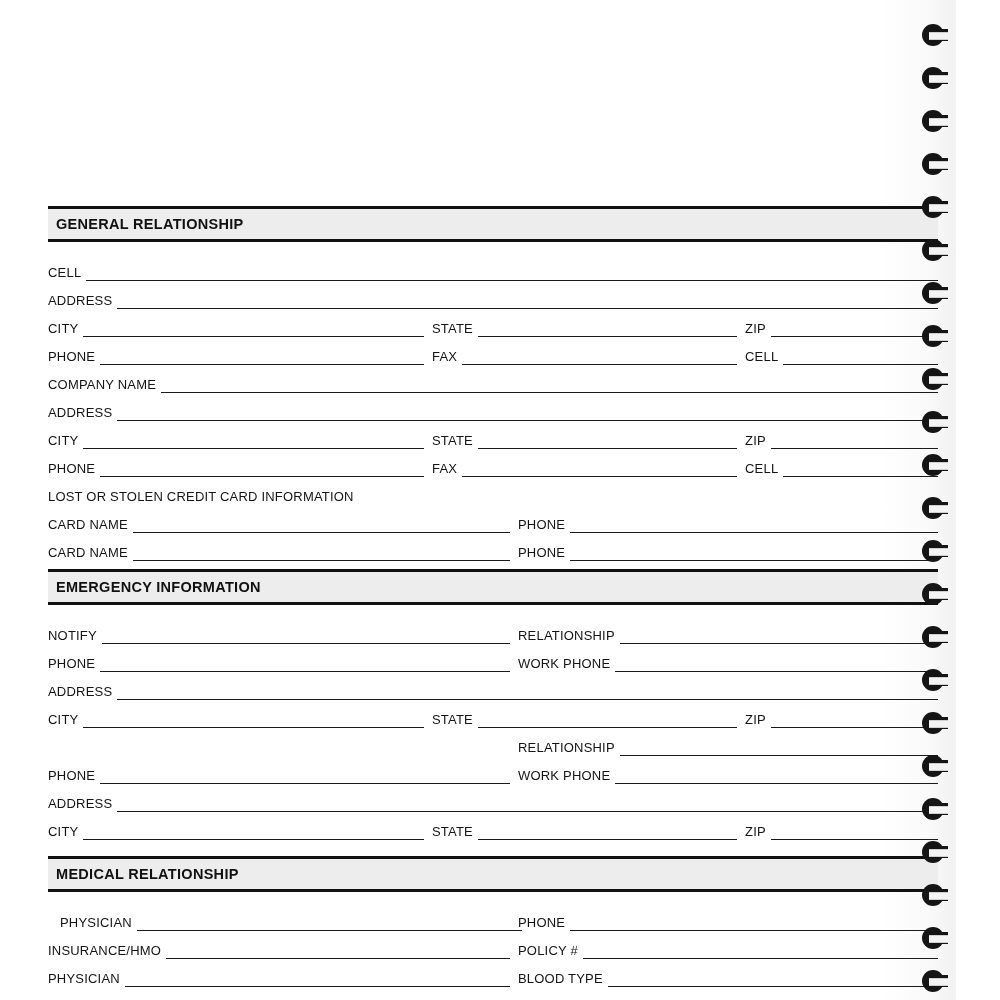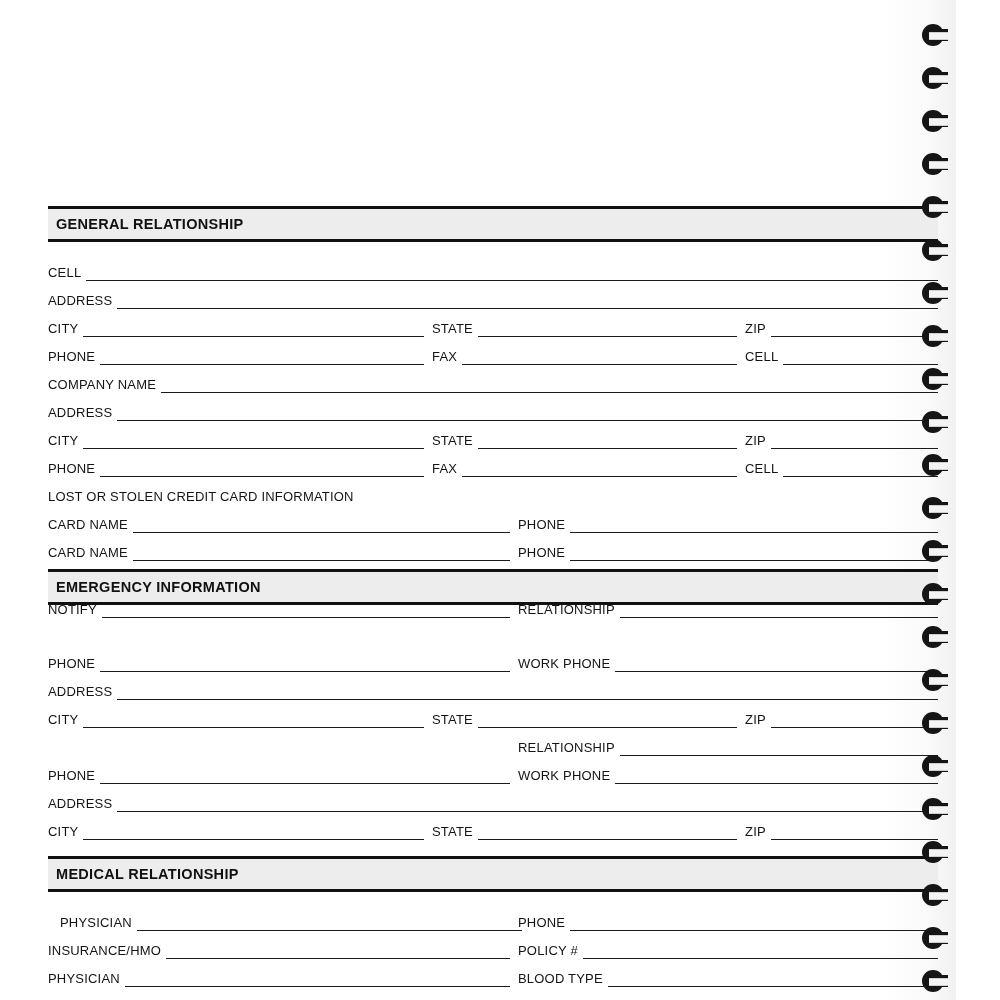--- a/index.html
+++ b/index.html
@@ -256,21 +256,21 @@
           <span class="rule"></span>
         </div>
         <div class="cell" style="left: 470px; width: 420px;">
           <span class="lbl">PHONE</span>
           <span class="rule"></span>
         </div>
       </div>
       <div class="section-head" style="position: absolute; left: 0px; top: 569px;">
         <div class="label">EMERGENCY INFORMATION</div>
       </div>
-      <div class="row" style="position: absolute; left: 0px; top: 593px;">
+      <div class="row" style="position: absolute; left: 0px; top: 619px;">
         <div class="cell" style="left: 0px; width: 462px;">
           <span class="lbl">NOTIFY</span>
           <span class="rule"></span>
         </div>
         <div class="cell" style="left: 470px; width: 420px;">
           <span class="lbl">RELATIONSHIP</span>
           <span class="rule"></span>
         </div>
       </div>
       <div class="row" style="position: absolute; left: 0px; top: 647px;">

